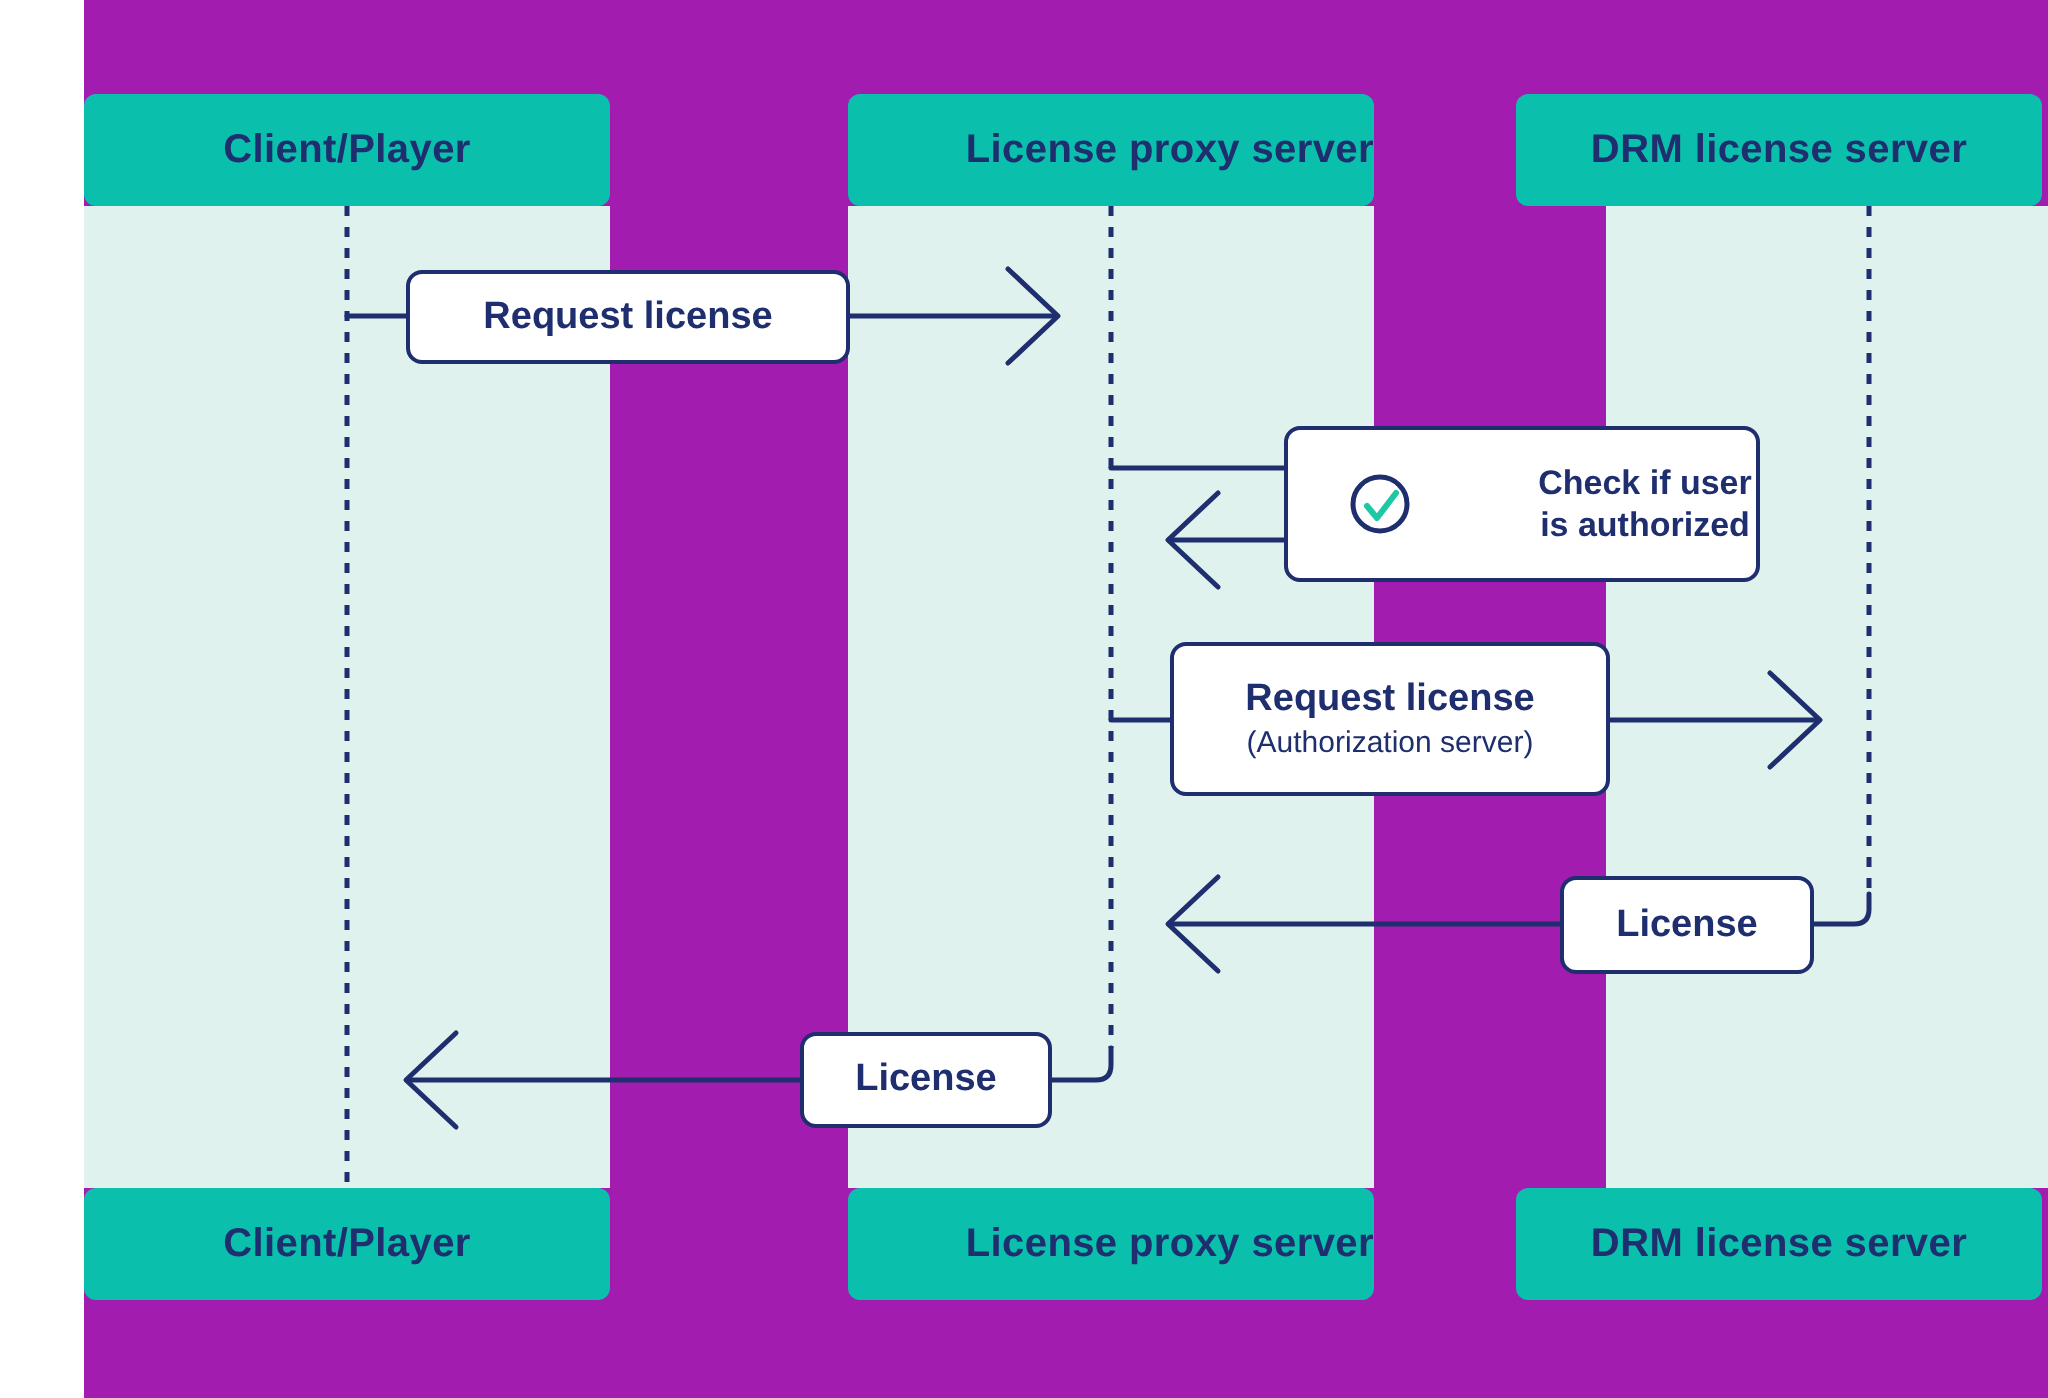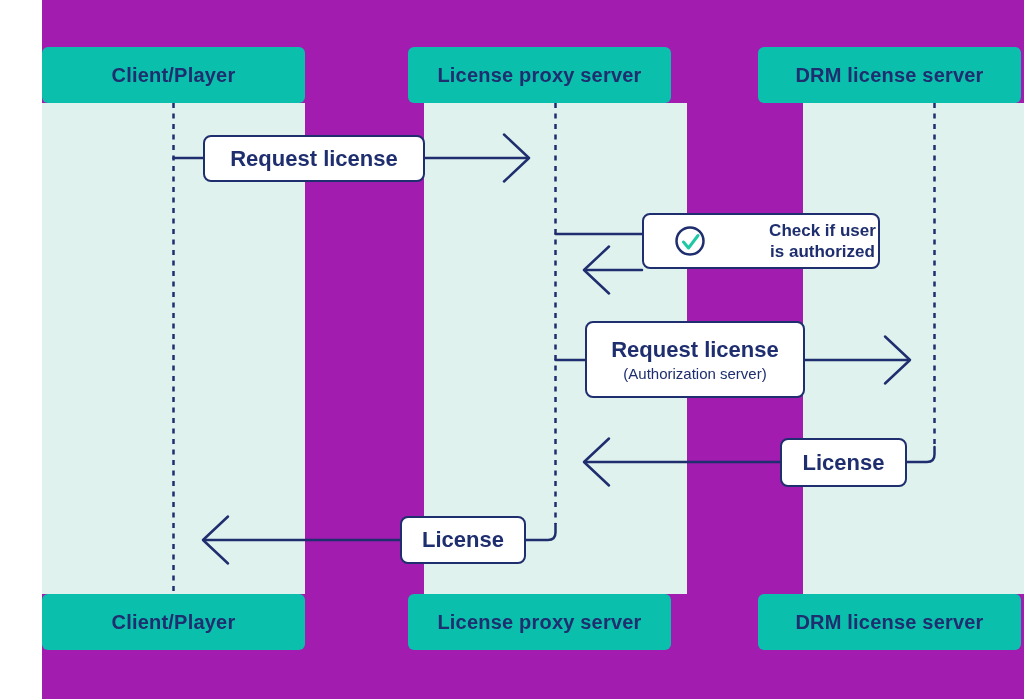--- a/index.html
+++ b/index.html
@@ -38,21 +38,21 @@
     height: 56px;
     background: var(--teal);
     border-radius: 6px;
     display: flex;
     align-items: center;
     justify-content: center;
   }
   .actor-bar.top { top: 47px; }
   .actor-bar.bottom { top: 594px; }
   .actor-bar.c1 { left: 0; }
-  .actor-bar.c2 { left: 366px; }
+  .actor-bar.c2 { left: 382px; justify-content: flex-end; }
   .actor-bar.c3 { left: 716px; }
   .actor-bar span {
     color: var(--navy);
     font-size: 20px;
     font-weight: bold;
     letter-spacing: 0.2px;
   }
   
   svg.overlay {
     position: absolute;
@@ -79,21 +79,21 @@
     background: var(--box-bg);
     border: 2.5px solid var(--navy);
     border-radius: 8px;
     display: flex;
     align-items: center;
     justify-content: center;
     color: var(--navy);
     text-align: center;
   }
   .msg-box .label {
-    font-size: 22px;
+    font-size: 19px;
     font-weight: bold;
     line-height: 1.25;
   }
   .msg-box .sublabel {
     font-size: 15px;
     font-weight: normal;
     line-height: 1.3;
   }
   .msg-box.stacked { flex-direction: column; }
   .msg-box.with-icon { justify-content: flex-start; padding-left: 30px; }
@@ -161,21 +161,21 @@
 
     <path class="msg-line" d="M513.5 524 V532.5 Q513.5 540 506 540 H484"></path>
     <path class="msg-line" d="M358 540 H162"></path>
     <path class="msg-line" d="M186 516.5 L161 540 L186 563.5"></path>
   </svg>
 
   <div class="msg-box" style="left:161px; top:135px; width:222px; height:47px;">
     <span class="label">Request license</span>
   </div>
 
-  <div class="msg-box with-icon" style="left:600px; top:213px; width:238px; height:56px;gap:43px;">
+  <div class="msg-box with-icon" style="left:600px; top:213px; width:238px; height:78px;gap:43px;">
     <svg class="check-icon-svg" width="32" height="32" viewBox="0 0 32 32">
       <circle class="check-ring" cx="16" cy="16" r="13.5"></circle>
       <polyline class="check-mark" points="9.5,17 14.5,23 24,10.5"></polyline>
     </svg>
     <span class="label">Check if user is authorized</span>
   </div>
 
   <div class="msg-box stacked" style="left:543px; top:321px; width:220px; height:77px;">
     <span class="label">Request license</span>
     <span class="sublabel">(Authorization server)</span>

